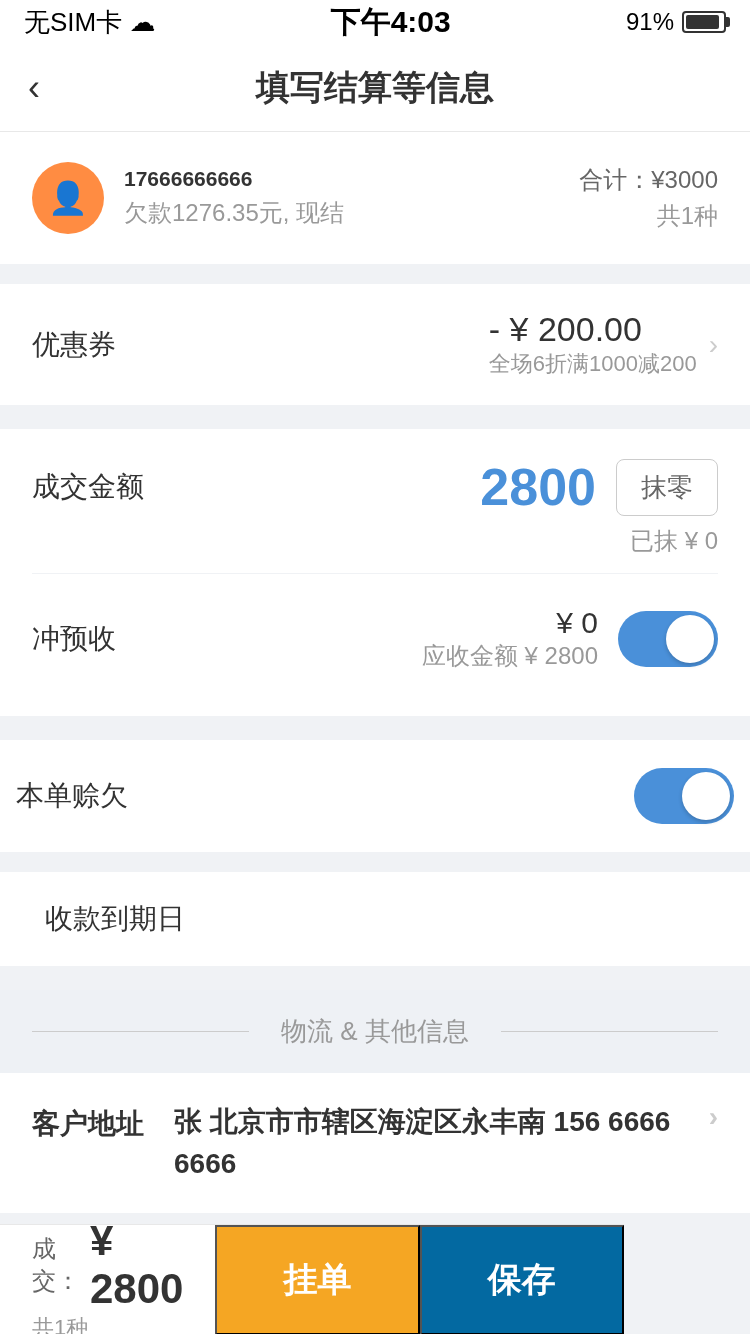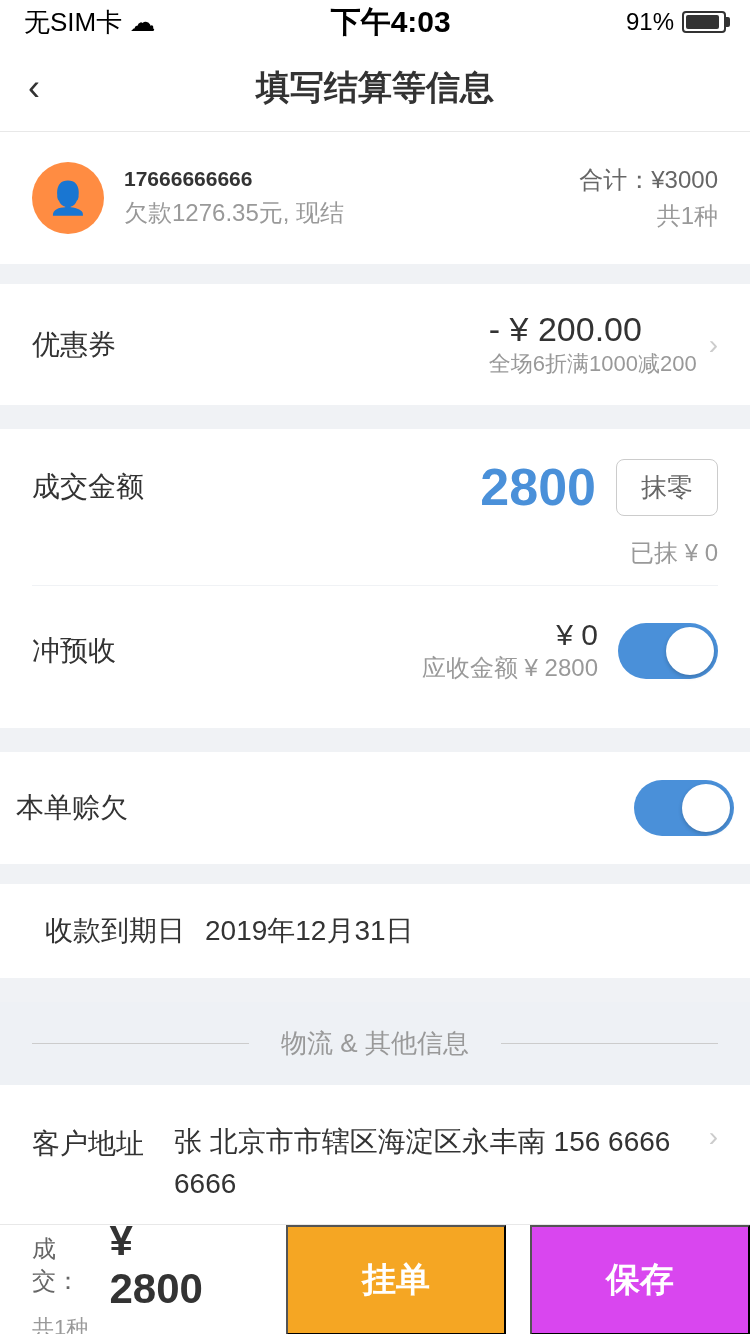--- a/index.html
+++ b/index.html
@@ -193,21 +193,21 @@
 
     
     .amount-section {
       background: #fff;
       padding: 28px 32px;
     }
     .amount-row {
       display: flex;
       align-items: center;
       justify-content: space-between;
-      margin-bottom: 20px;
+      margin-bottom: 8px;
       gap: 32px;
     }
     .amount-label {
       font-size: 28px;
       color: #333;
     }
     .amount-right {
       display: flex;
       align-items: center;
       gap: 20px;
@@ -335,23 +335,24 @@
       background: #ccc;
     }
     .logistics-text {
       font-size: 26px;
       color: #999;
     }
 
     
     .address-section {
       background: #fff;
-      padding: 36px 32px;
+      padding: 28px 32px;
       display: flex;
       align-items: flex-start;
+      font-weight: bold;
     }
     .address-label {
       font-size: 28px;
       color: #333;
       flex-shrink: 0;
       margin-right: 30px;
       padding-top: 4px;
     }
     .address-value {
       font-size: 28px;
@@ -363,27 +364,26 @@
     
     .gray-area {
       background: #f0f2f5;
       height: 200px;
     }
 
     
     .footer {
       position: fixed;
       bottom: 0;
-      width: 750px;
+      width: 624px;
       height: 110px;
       background: #fff;
       display: flex;
       align-items: center;
       border-top: 1px solid #e8e8e8;
-      gap: 24px;
     }
     .footer-info {
       flex: 1;
       padding: 0 32px;
     }
     .footer-main {
       font-size: 24px;
       color: #666;
       display: flex;
       align-items: center;
@@ -406,21 +406,21 @@
       justify-content: center;
       font-size: 34px;
       font-weight: 600;
       color: #fff;
       cursor: pointer;
     }
     .btn-hold {
       background: #f5a623;
     }
     .btn-save {
-      background: #d946ef;
+      background: #0369a1;
     }
   </style>
 </head>
 <body>
 
 <div class="status-bar">
   <div class="status-left">
     <span>无SIM卡 ☁</span>
   </div>
   <div class="status-center">下午4:03</div>
@@ -507,21 +507,20 @@
     <div class="toggle">
       <div class="toggle-knob"></div>
     </div>
   </div>
 
   <div class="divider"></div>
 
   <div class="due-section">
     <div class="due-row">
       <div class="due-label">收款到期日</div>
-      <div class="due-date">2019年12月31日</div>
     </div>
   </div>
 
   <div class="divider-large"></div>
 
   <div class="logistics-header">
     <div class="logistics-line"></div>
     <div class="logistics-text">物流 &amp; 其他信息</div>
     <div class="logistics-line"></div>
   </div>

